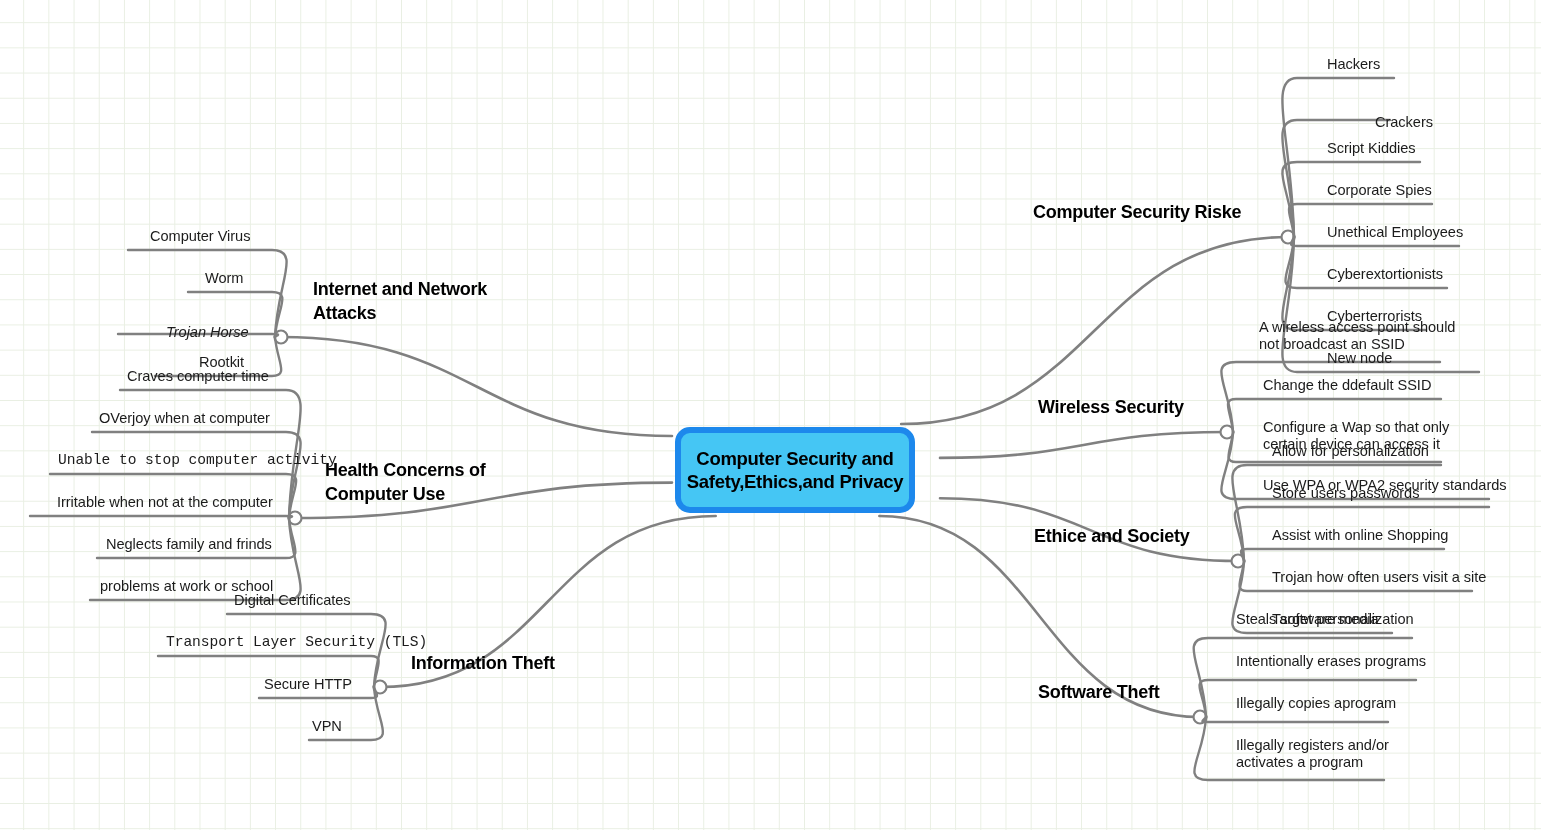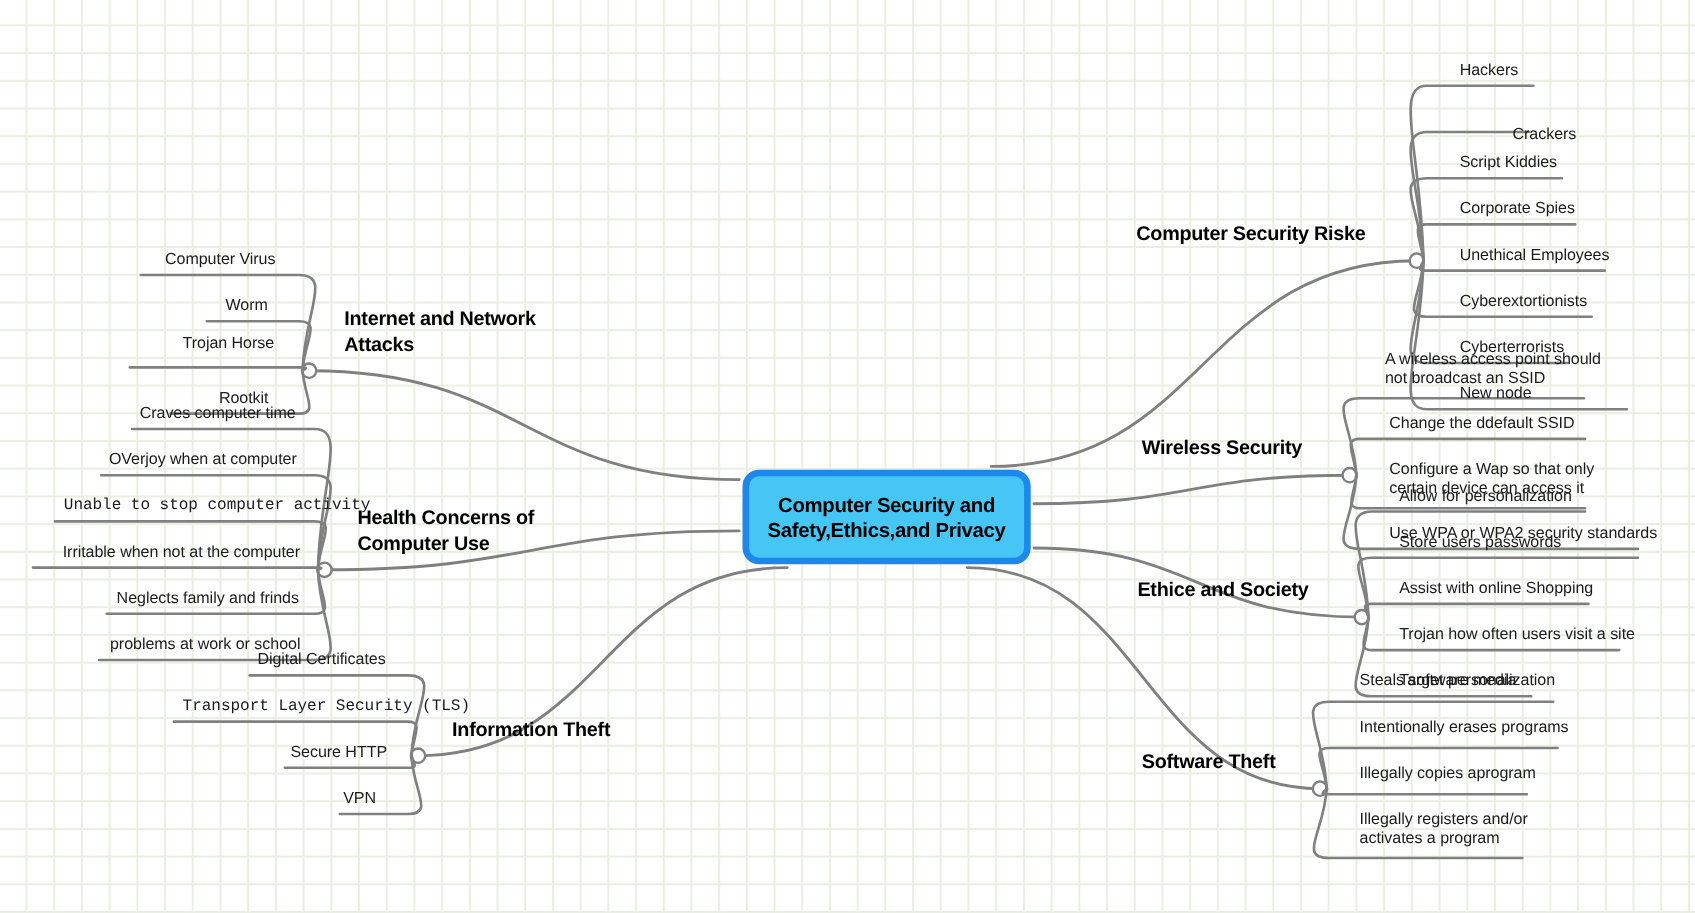--- a/index.html
+++ b/index.html
@@ -39,21 +39,21 @@
     font-size: 18px;
     font-weight: 700;
     color: #000000;
     white-space: pre;
     line-height: 24px;
     letter-spacing: -0.25px;
   }
   #root {
     position: absolute;
     left: 675px; top: 427px;
-    width: 262px; height: 86px;
+    width: 240px; height: 86px;
     background: #45c6f4;
     border: 6px solid #1d88ec;
     border-radius: 15px;
     display: flex;
     align-items: center;
     justify-content: center;
     z-index: 5;
   }
   #root-text {
     font-size: 18.5px;
@@ -153,21 +153,21 @@
       <div class="branch-lbl" style="left: 1038px; top: 680px;">Software Theft</div>
       <div class="lbl r" style="left: 1236px; top: 611px;">Steals software media</div>
       <div class="lbl r" style="left: 1236px; top: 653px;">Intentionally erases programs</div>
       <div class="lbl r" style="left: 1236px; top: 695px;">Illegally copies aprogram</div>
       <div class="lbl r" style="left: 1236px; top: 737px;">Illegally registers and/or
 activates a program</div>
       <div class="branch-lbl" style="left: 313px; top: 277px;">Internet and Network
 Attacks</div>
       <div class="lbl l" style="left: 150px; top: 228px;">Computer Virus</div>
       <div class="lbl l" style="left: 205px; top: 270px;">Worm</div>
-      <div class="lbl l" style="left: 166px; top: 304px;">Trojan Horse</div>
+      <div class="lbl l" style="left: 166px; top: 324px; font-style: italic;">Trojan Horse</div>
       <div class="lbl l" style="left: 199px; top: 354px;">Rootkit</div>
       <div class="branch-lbl" style="left: 325px; top: 458px;">Health Concerns of
 Computer Use</div>
       <div class="lbl l" style="left: 127px; top: 368px;">Craves computer time</div>
       <div class="lbl l" style="left: 99px; top: 410px;">OVerjoy when at computer</div>
       <div class="lbl l" style="left: 58px; top: 452px; font-family: Liberation Mono, monospace;">Unable to stop computer activity</div>
       <div class="lbl l" style="left: 57px; top: 494px;">Irritable when not at the computer</div>
       <div class="lbl l" style="left: 106px; top: 536px;">Neglects family and frinds</div>
       <div class="lbl l" style="left: 100px; top: 578px;">problems at work or school</div>
       <div class="branch-lbl" style="left: 411px; top: 651px;">Information Theft</div>

